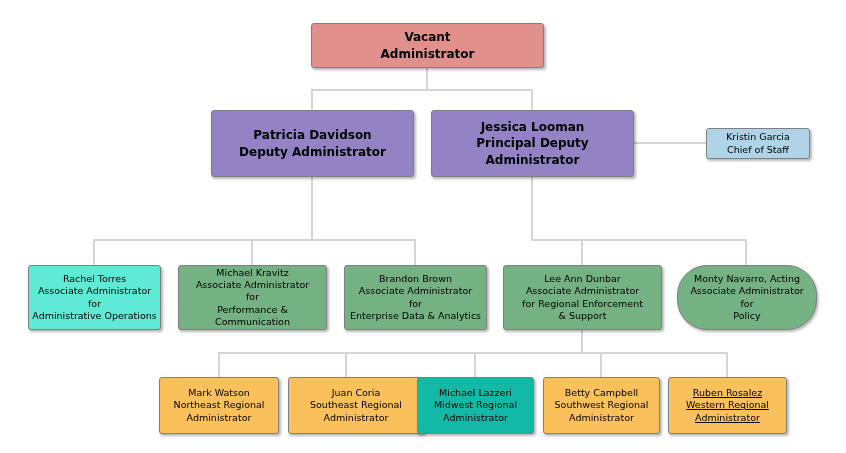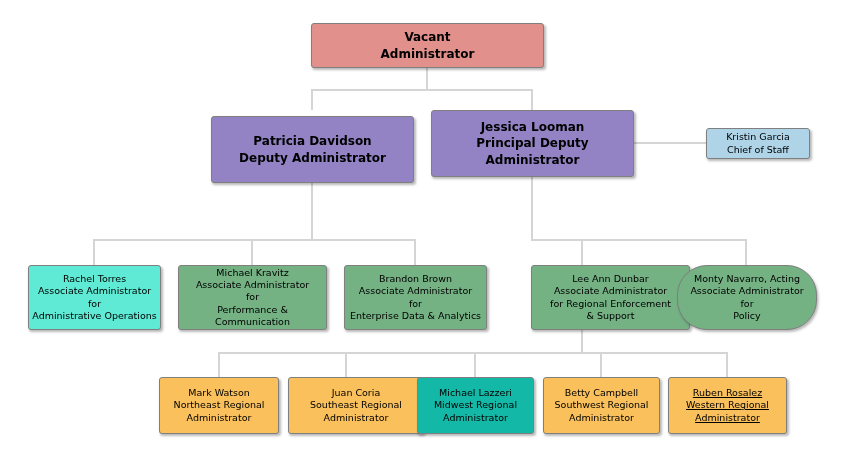--- a/index.html
+++ b/index.html
@@ -39,27 +39,27 @@
   .node.title { font-weight: bold; font-size: 12px; line-height: 1.35; }
   
   .fill-admin    { background: #e2908b; }
   .fill-deputy   { background: #9383c4; }
   .fill-staff    { background: #afd4e8; }
   .fill-assoc    { background: #74b183; }
   .fill-regional { background: #fac05c; }
 
   
   #n-vacant   { left: 311px; top: 23px;  width: 233px; height: 45px; }
-  #n-davidson { left: 211px; top: 110px; width: 203px; height: 67px; margin-top: 6px; }
+  #n-davidson { left: 211px; top: 110px; width: 203px; height: 67px; }
   #n-looman   { left: 431px; top: 110px; width: 203px; height: 67px; }
   #n-garcia   { left: 706px; top: 128px; width: 104px; height: 31px; }
   #n-torres   { left: 28px;  top: 265px; width: 133px; height: 65px; }
   #n-kravitz  { left: 178px; top: 265px; width: 149px; height: 65px; }
   #n-brown    { left: 344px; top: 265px; width: 143px; height: 65px; }
-  #n-dunbar   { left: 531px; top: 265px; width: 159px; height: 65px; }
+  #n-dunbar   { left: 503px; top: 265px; width: 159px; height: 65px; }
   #n-navarro  { left: 677px; top: 265px; width: 140px; height: 65px; border-radius: 30px; }
   #n-watson   { left: 159px; top: 377px; width: 120px; height: 57px; }
   #n-coria    { left: 288px; top: 377px; width: 136px; height: 57px; }
   #n-lazzeri  { left: 417px; top: 377px; width: 117px; height: 57px; }
   #n-campbell { left: 543px; top: 377px; width: 117px; height: 57px; }
   #n-rosalez  { left: 668px; top: 377px; width: 119px; height: 57px; text-decoration: underline; }
 </style>
 </head>
 <body>
 

